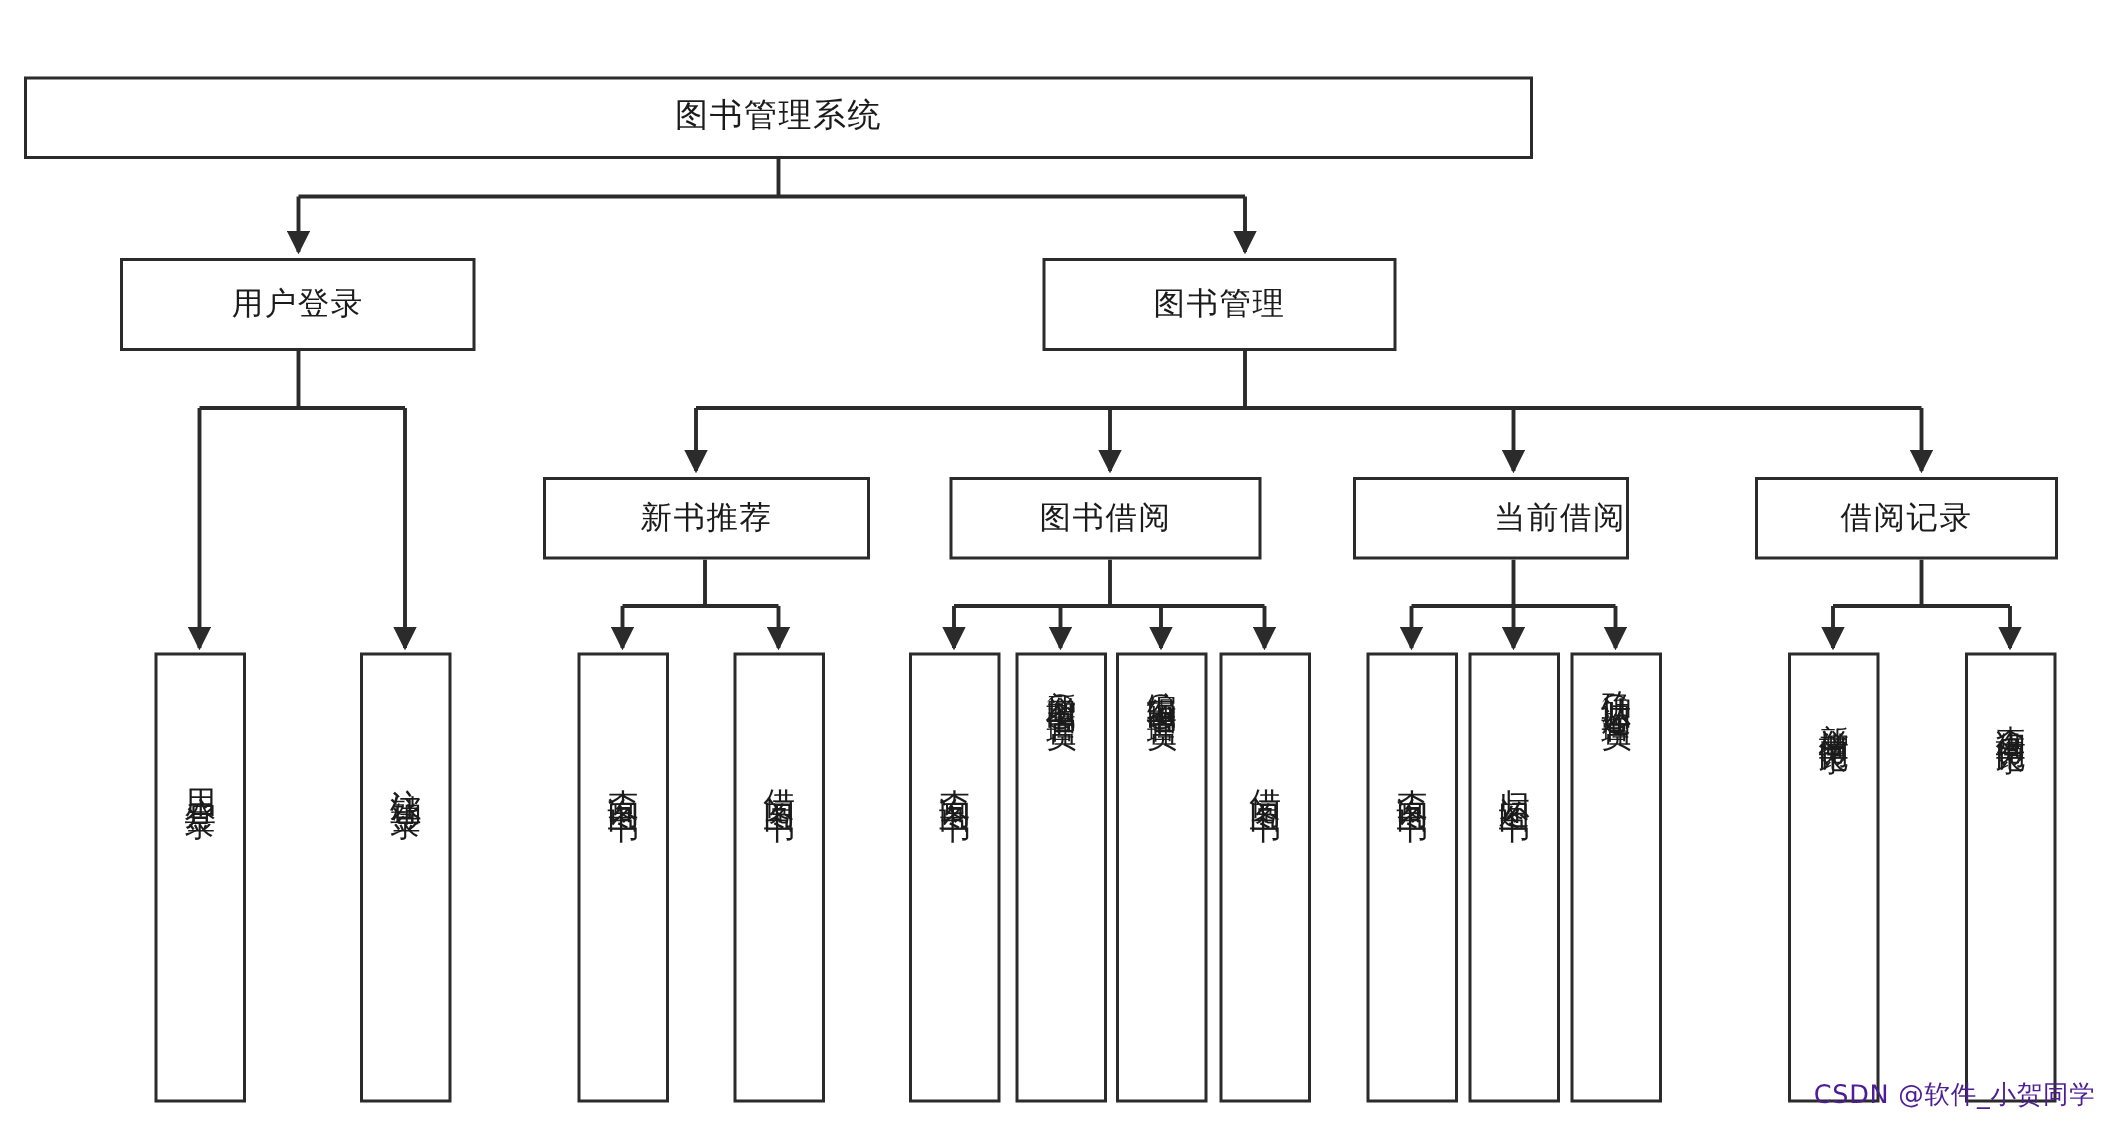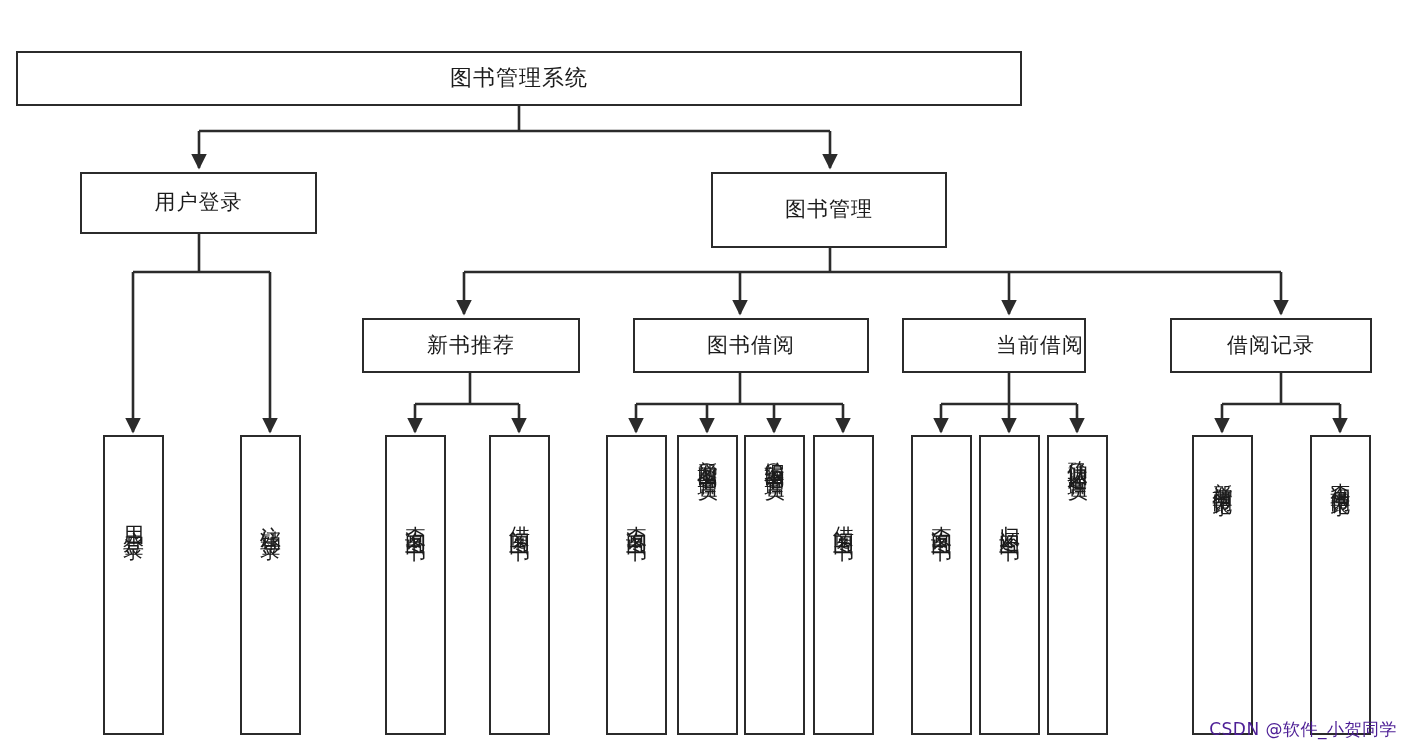--- a/index.html
+++ b/index.html
@@ -127,28 +127,28 @@
     </g>
   </svg>
 
   <div class="node horizontal root" style="left:16px; top:14px; width:1006px; height:55px;margin-top:37px;">
     <span>图书管理系统</span>
   </div>
 
   <div class="node horizontal" style="left:80px; top:172px; width:237px; height:62px;">
     <span>用户登录</span>
   </div>
-  <div class="node horizontal" style="left:711px; top:172px; width:236px; height:76px;">
+  <div class="node horizontal" style="left:695px; top:172px; width:236px; height:62px;">
     <span>图书管理</span>
   </div>
 
   <div class="node horizontal" style="left:362px; top:318px; width:218px; height:55px;text-align:right;">
     <span>新书推荐</span>
   </div>
-  <div class="node horizontal" style="left:633px; top:318px; width:236px; height:55px;">
+  <div class="node horizontal" style="left:633px; top:318px; width:208px; height:55px;">
     <span>图书借阅</span>
   </div>
   <div class="node horizontal" style="left:902px; top:318px; width:184px; height:55px;justify-content:flex-end;">
     <span>当前借阅</span>
   </div>
   <div class="node horizontal" style="left:1170px; top:318px; width:202px; height:55px;">
     <span>借阅记录</span>
   </div>
 
   <div class="node vertical" style="left:103px; top:435px; width:61px; height:300px; padding-top:72px;">

